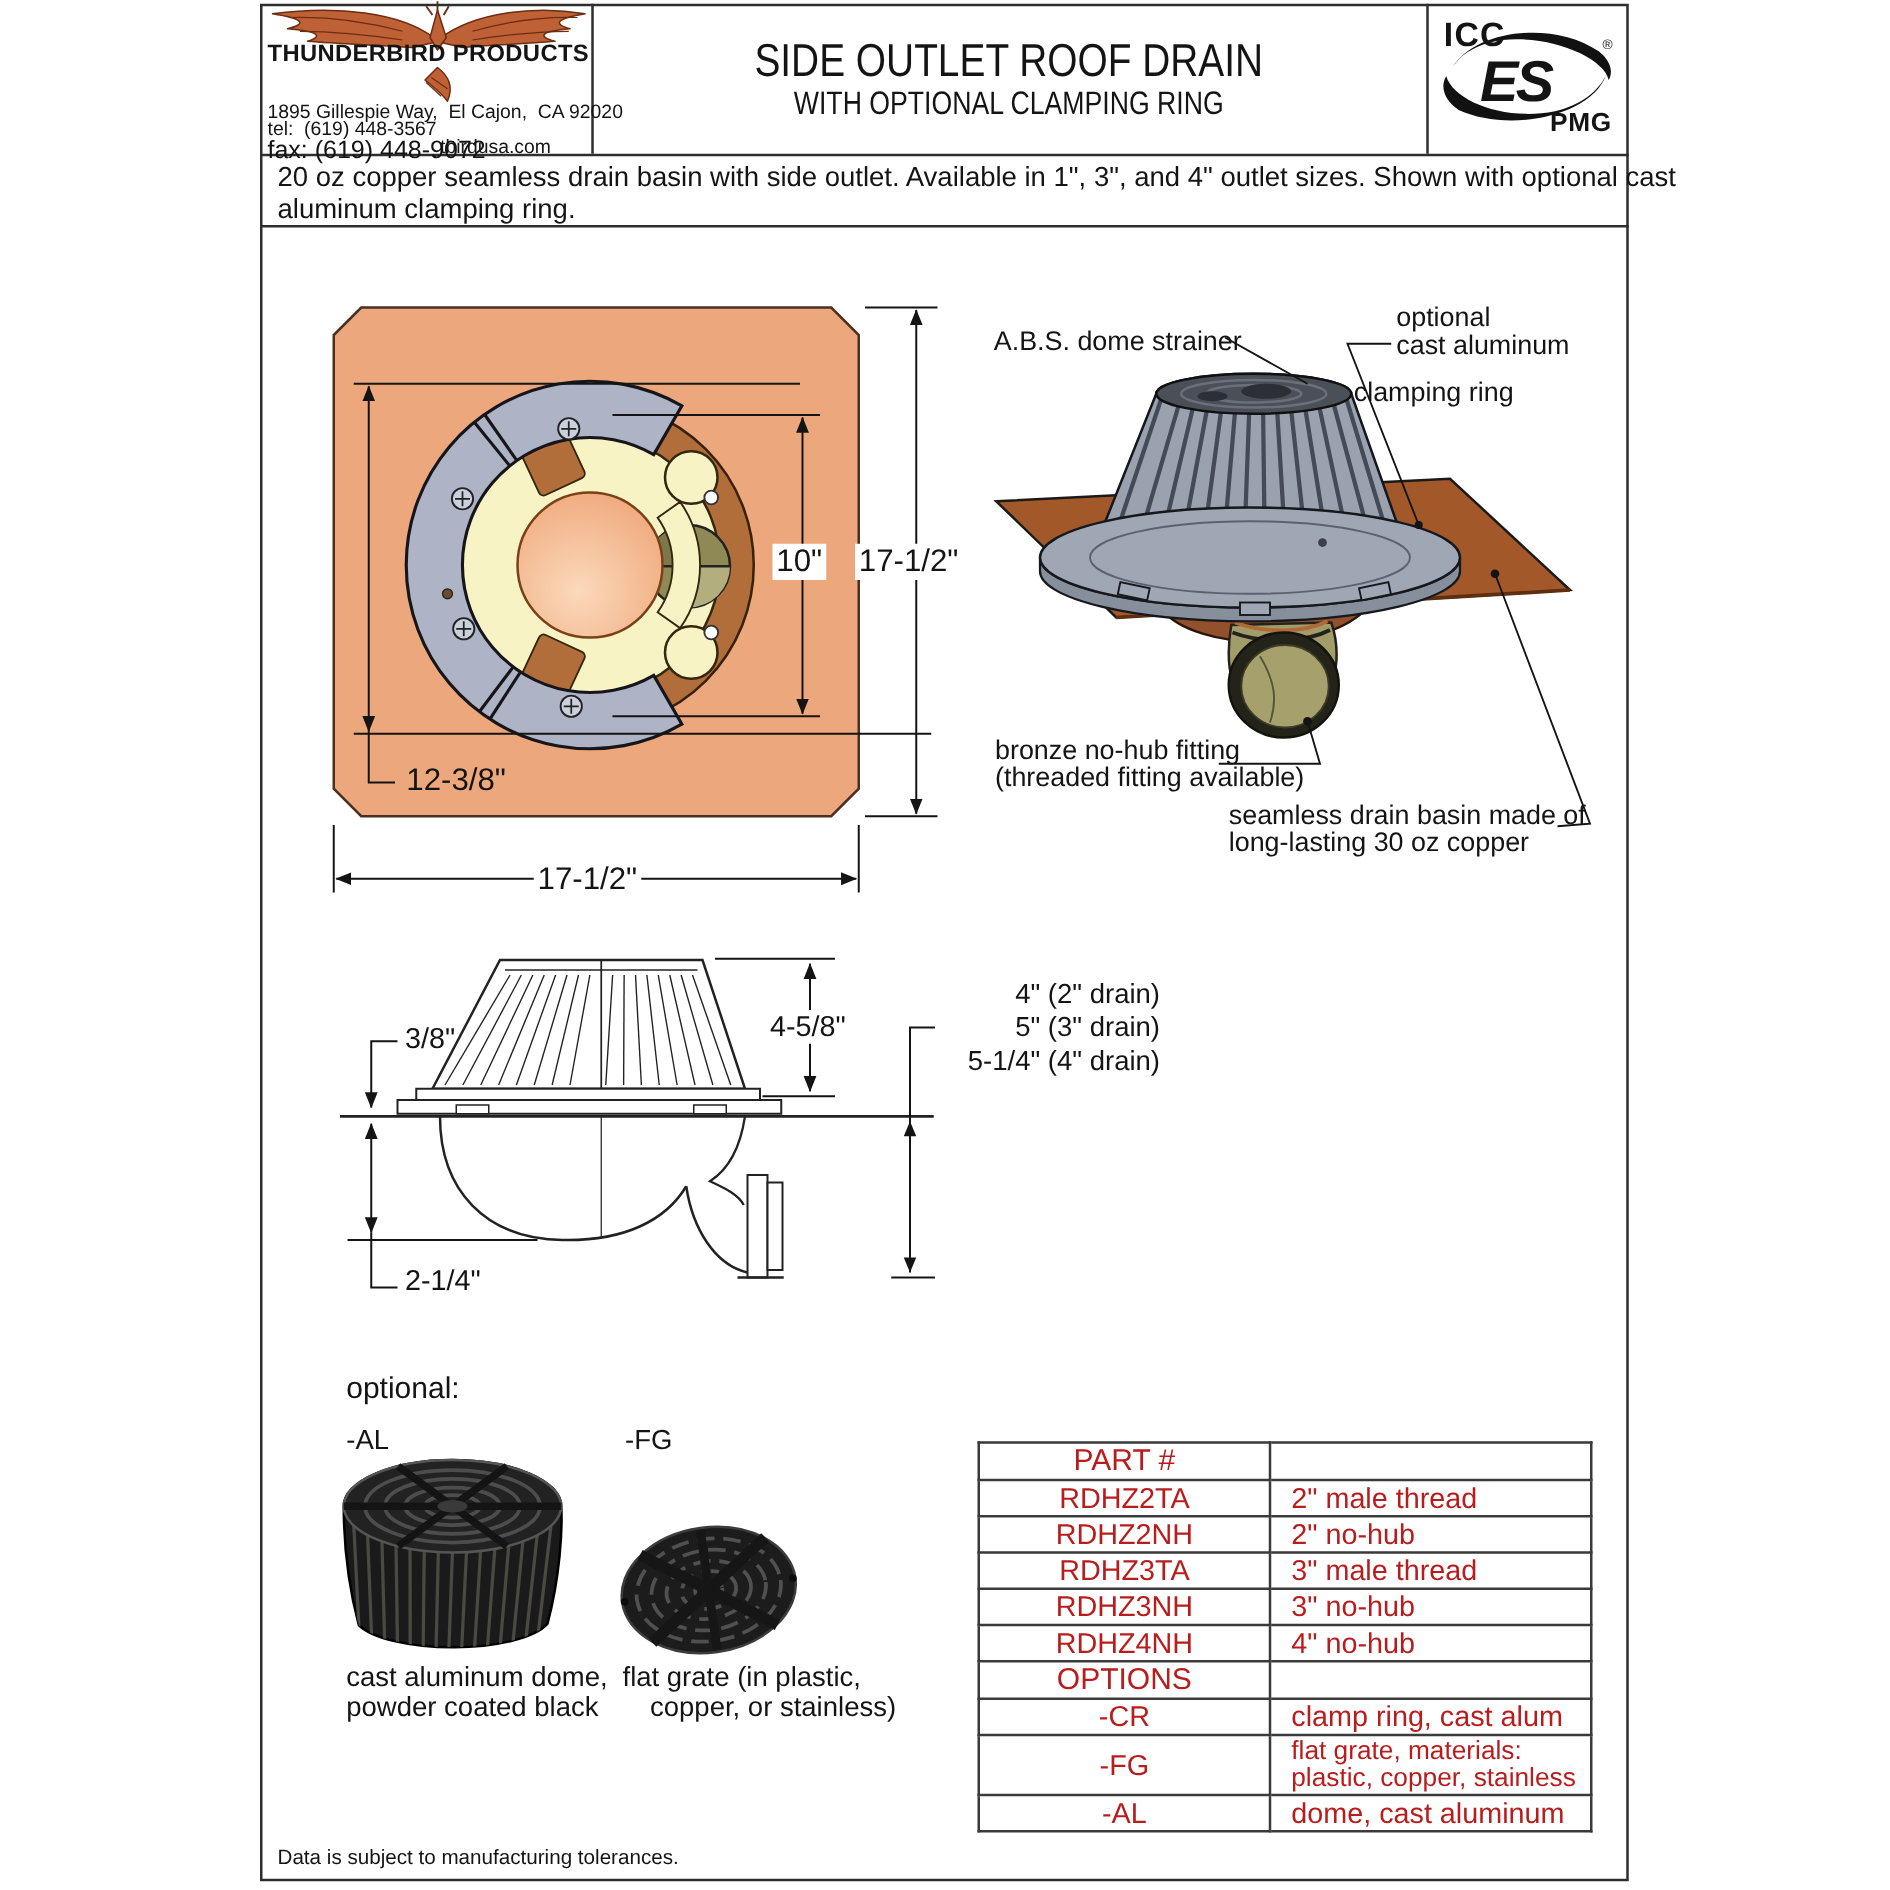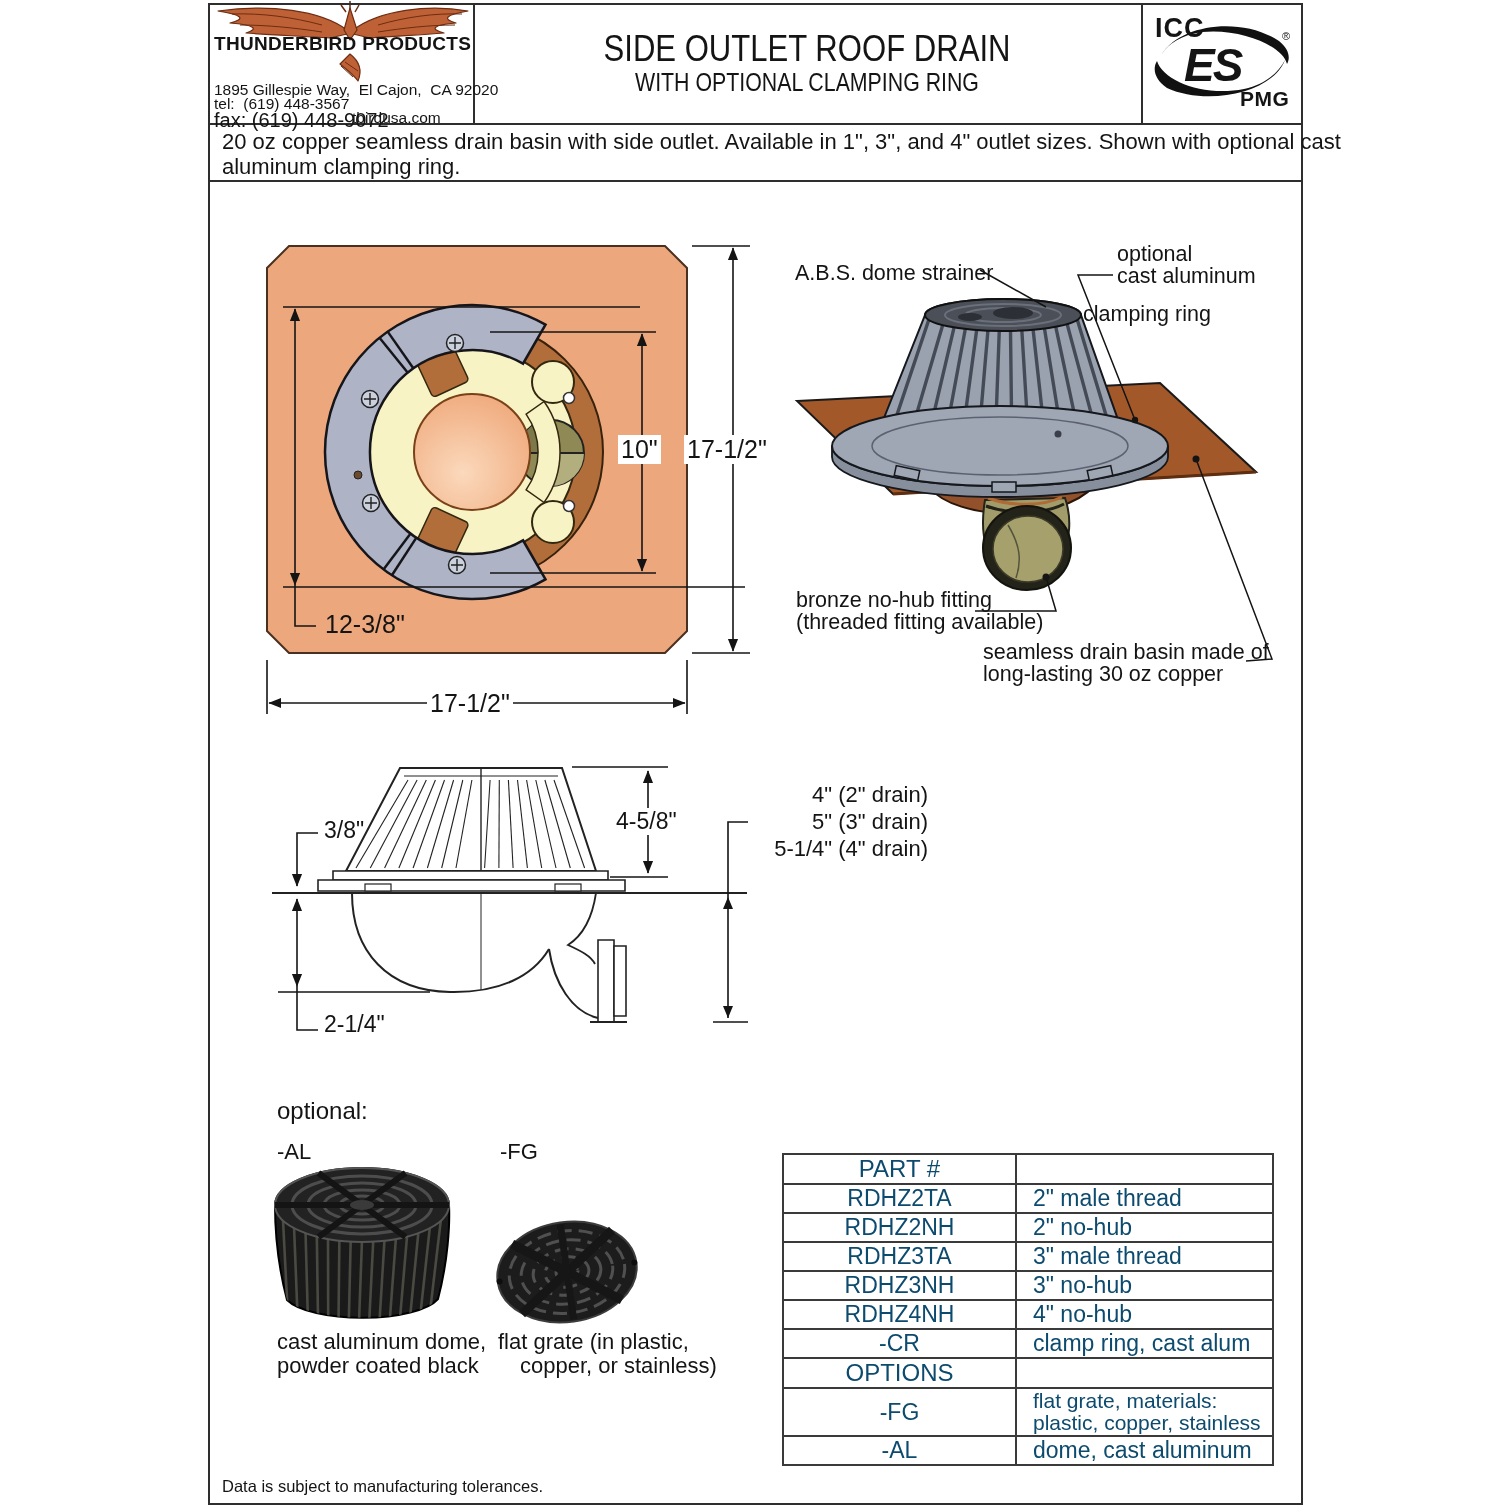--- a/index.html
+++ b/index.html
@@ -5,21 +5,21 @@
   html,body{margin:0;padding:0;background:#fff;}
   body{width:1512px;height:1512px;position:relative;font-family:"Liberation Sans",sans-serif;color:#111;}
   .lbl{position:absolute;font-size:22px;line-height:1.12;color:#141414;white-space:pre;z-index:3;}
   .dimlbl{position:absolute;font-size:25px;color:#141414;white-space:pre;z-index:3;background:#fff;padding:0 3px;}
   .frame{position:absolute;border:2px solid #2e2e2e;z-index:2;}
   .hline{position:absolute;background:#2e2e2e;height:2px;z-index:2;}
   .vline{position:absolute;background:#2e2e2e;width:2px;z-index:2;}
   svg.draw{position:absolute;left:0;top:0;z-index:1;}
   .serif{font-family:Liberation Sans, sans-serif;}
   table.parts{position:absolute;left:782px;top:1153px;width:470px;border-collapse:collapse;z-index:3;table-layout:fixed;}
-  table.parts td{border:2px solid #3a3a3a;font-size:23px;color:#0c4a6e;padding:0;}
+  table.parts td{border:2px solid #3a3a3a;font-size:23px;color:#b91c1c;padding:0;}
   table.parts td.c1{width:231px;text-align:center;}
   table.parts td.c2{width:239px;text-align:left;padding-left:16px;}
   tr.r{height:29px;}
   tr.rTall{height:47px;}
   tr.rTall td.c2{font-size:21px;line-height:22px;white-space:pre-line;padding-top:1px;padding-bottom:1px;}
   .rightcol{text-align:right;}
 </style>
 </head>
 <body>
 
@@ -349,26 +349,26 @@
     </tr>
     <tr class="r">
       <td class="c1">RDHZ3NH</td>
       <td class="c2">3" no-hub</td>
     </tr>
     <tr class="r">
       <td class="c1">RDHZ4NH</td>
       <td class="c2">4" no-hub</td>
     </tr>
     <tr class="r">
+      <td class="c1" style="font-size:24px;">OPTIONS</td>
+      <td class="c2"></td>
+    </tr>
+    <tr class="r">
       <td class="c1">-CR</td>
       <td class="c2">clamp ring, cast alum</td>
-    </tr>
-    <tr class="r">
-      <td class="c1" style="font-size:24px;">OPTIONS</td>
-      <td class="c2"></td>
     </tr>
     <tr class="rTall">
       <td class="c1">-FG</td>
       <td class="c2">flat grate, materials:
 plastic, copper, stainless</td>
     </tr>
     <tr class="r">
       <td class="c1">-AL</td>
       <td class="c2">dome, cast aluminum</td>
     </tr>

